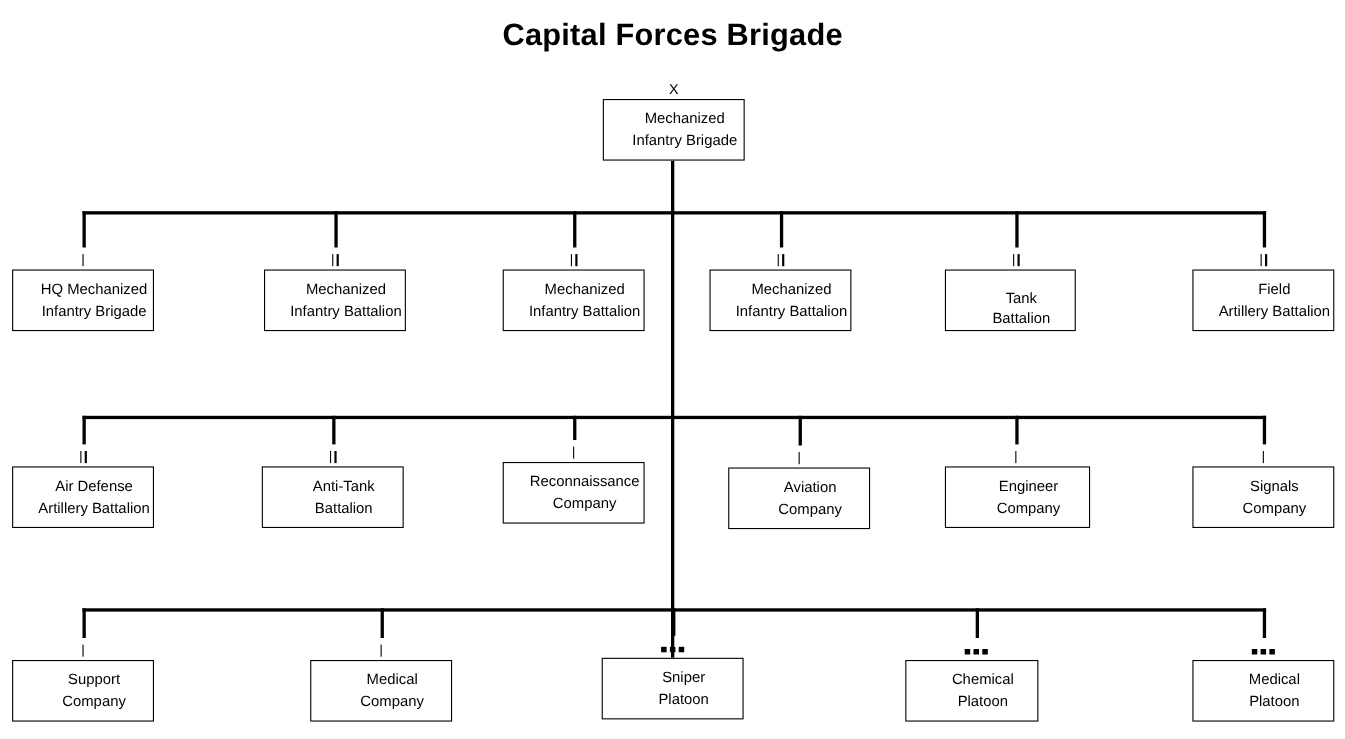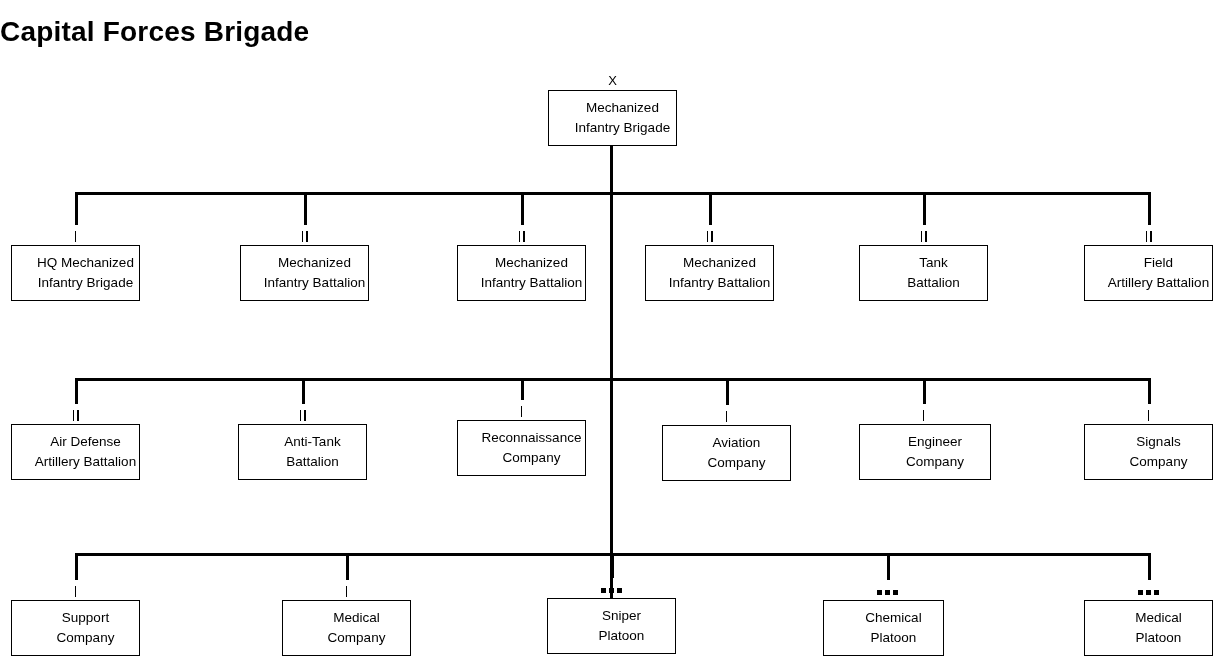--- a/index.html
+++ b/index.html
@@ -14,21 +14,21 @@
     height: 672px;
     background: #ffffff;
     font-family: "Liberation Sans", sans-serif;
     overflow: hidden;
   }
   #chart-title {
     position: absolute;
     left: 0;
     top: 16px;
     width: 1223px;
-    text-align: left;
+    text-align: center;
     font-size: 28px;
     font-weight: bold;
     color: #000000;
     letter-spacing: 0.2px;
     white-space: nowrap;
   }
   
   .hline {
     position: absolute;
     background: #000000;
@@ -166,21 +166,21 @@
         <div class="node-box" style="width: 129px; height: 56px;">
           <span class="l1">Mechanized</span>
           <span class="l2">Infantry Battalion</span>
         </div>
         <div class="echelon" style="left: 0px; width: 129px; top: -15px;">
           <span class="ech-bar"></span>
           <span class="ech-bar"></span>
         </div>
       </div>
       <div class="node" style="left: 859px; top: 245px; width: 129px; height: 56px;">
-        <div class="node-box" style="width: 129px; height: 56px;">
+        <div class="node-box" style="width: 119px; height: 56px; justify-content: flex-end;">
           <span class="l1">Tank</span>
           <span class="l2">Battalion</span>
         </div>
         <div class="echelon" style="left: 0px; width: 129px; top: -15px;">
           <span class="ech-bar"></span>
           <span class="ech-bar"></span>
         </div>
       </div>
       <div class="node" style="left: 1084px; top: 245px; width: 129px; height: 56px;">
         <div class="node-box" style="width: 129px; height: 56px;">

